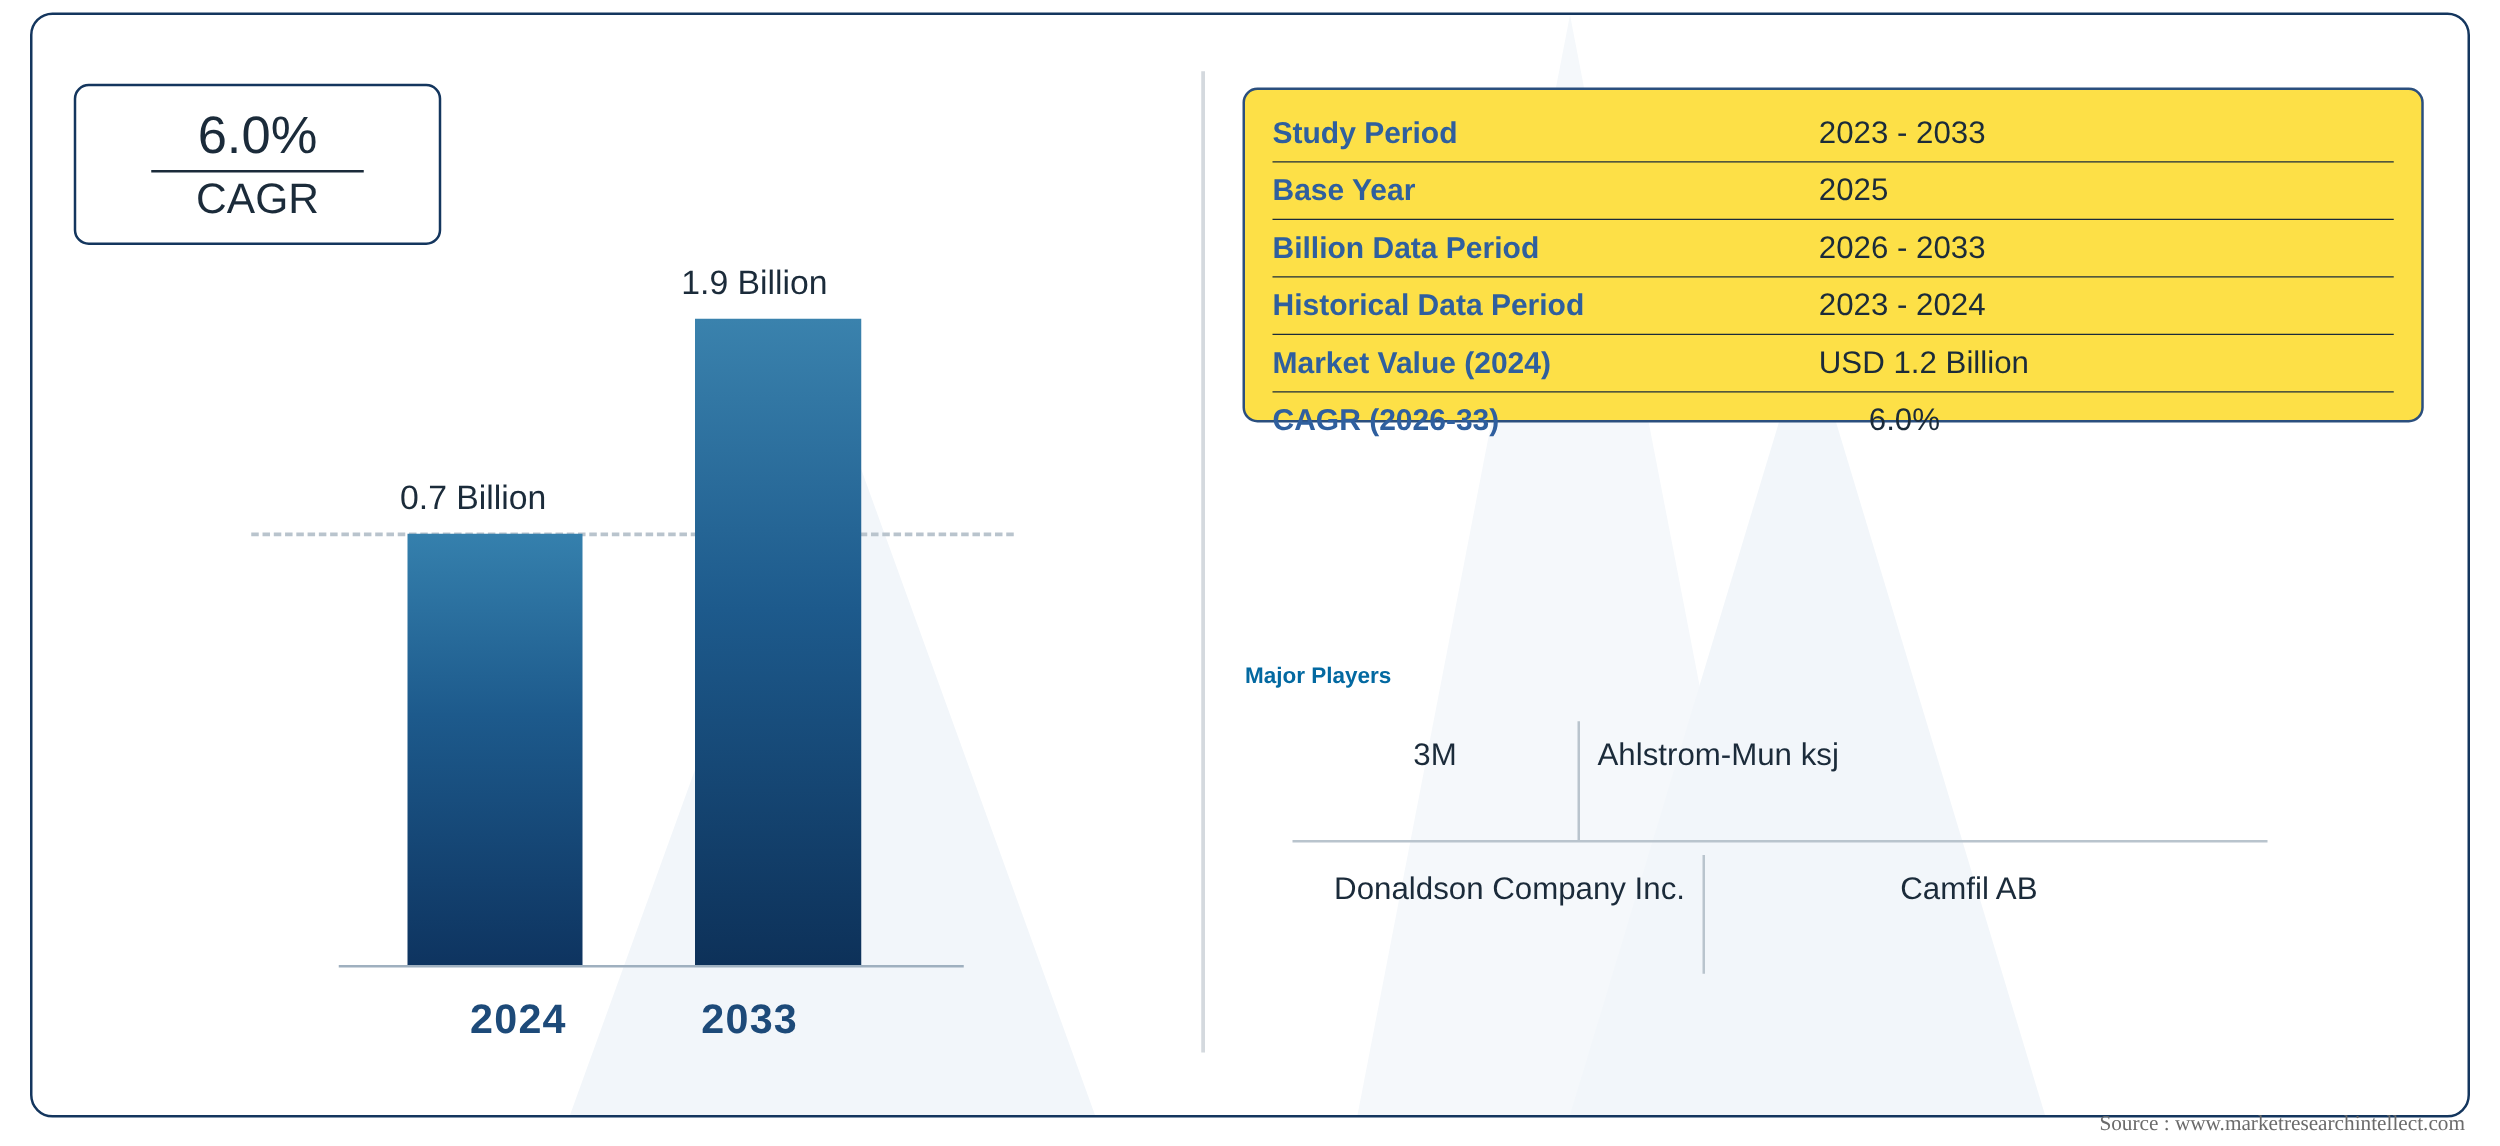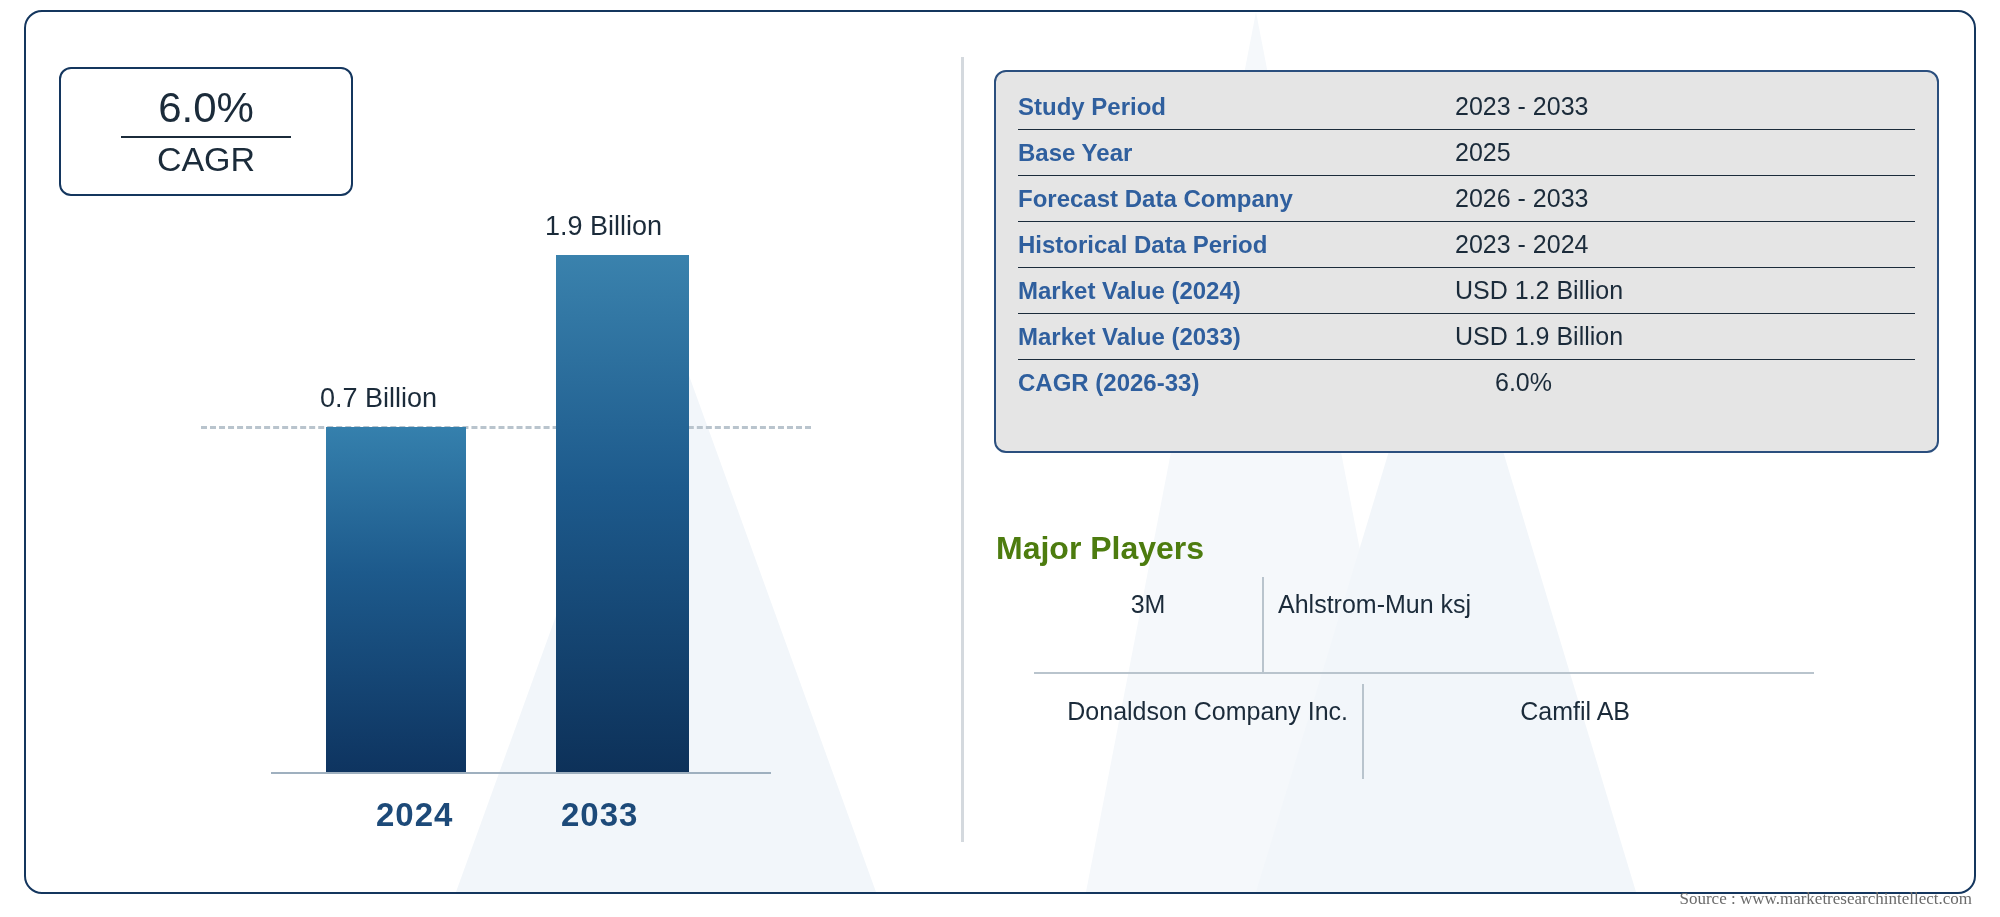--- a/index.html
+++ b/index.html
@@ -155,24 +155,24 @@
     top: 0;
     width: 988px;
     height: 880px;
   }
 
   .info-box {
     position: absolute;
     left: 8px;
     top: 58px;
     width: 945px;
-    height: 383px;
+    height: 268px;
     border: 2px solid #2b4f7e;
     border-radius: 12px;
-    background: #e5e5e5;
+    background: #fde047;
     box-sizing: border-box;
     padding: 12px 22px 10px 22px;
   }
   .info-row {
     display: flex;
     align-items: center;
     height: 45px;
     border-bottom: 1.5px solid #1b2b3a;
   }
   .info-row:last-child {
@@ -190,23 +190,23 @@
     font-size: 25px;
     color: #1b2b3a;
     white-space: nowrap;
     margin-left: 17px;
   }
 
   .players-title {
     position: absolute;
     left: 10px;
     top: 518px;
-    font-size: 32px;
+    font-size: 18px;
     font-weight: bold;
-    color: #4d7c0f;
+    color: #0369a1;
   }
 
   .players-grid {
     position: absolute;
     left: 48px;
     top: 565px;
     width: 900px;
   }
   .players-row {
     display: flex;
@@ -289,34 +289,30 @@
     <div class="info-box">
       <div class="info-row">
         <div class="info-key">Study Period</div>
         <div class="info-val">2023 - 2033</div>
       </div>
       <div class="info-row">
         <div class="info-key">Base Year</div>
         <div class="info-val">2025</div>
       </div>
       <div class="info-row">
-        <div class="info-key">Forecast Data Company</div>
+        <div class="info-key">Billion Data Period</div>
         <div class="info-val">2026 - 2033</div>
       </div>
       <div class="info-row">
         <div class="info-key">Historical Data Period</div>
         <div class="info-val">2023 - 2024</div>
       </div>
       <div class="info-row">
         <div class="info-key">Market Value (2024)</div>
         <div class="info-val">USD 1.2 Billion</div>
-      </div>
-      <div class="info-row">
-        <div class="info-key">Market Value (2033)</div>
-        <div class="info-val">USD 1.9 Billion</div>
       </div>
       <div class="info-row">
         <div class="info-key">CAGR (2026-33)</div>
         <div class="info-val">6.0%</div>
       </div>
     </div>
 
     <div class="players-title">Major Players</div>
 
     <div class="players-grid">

